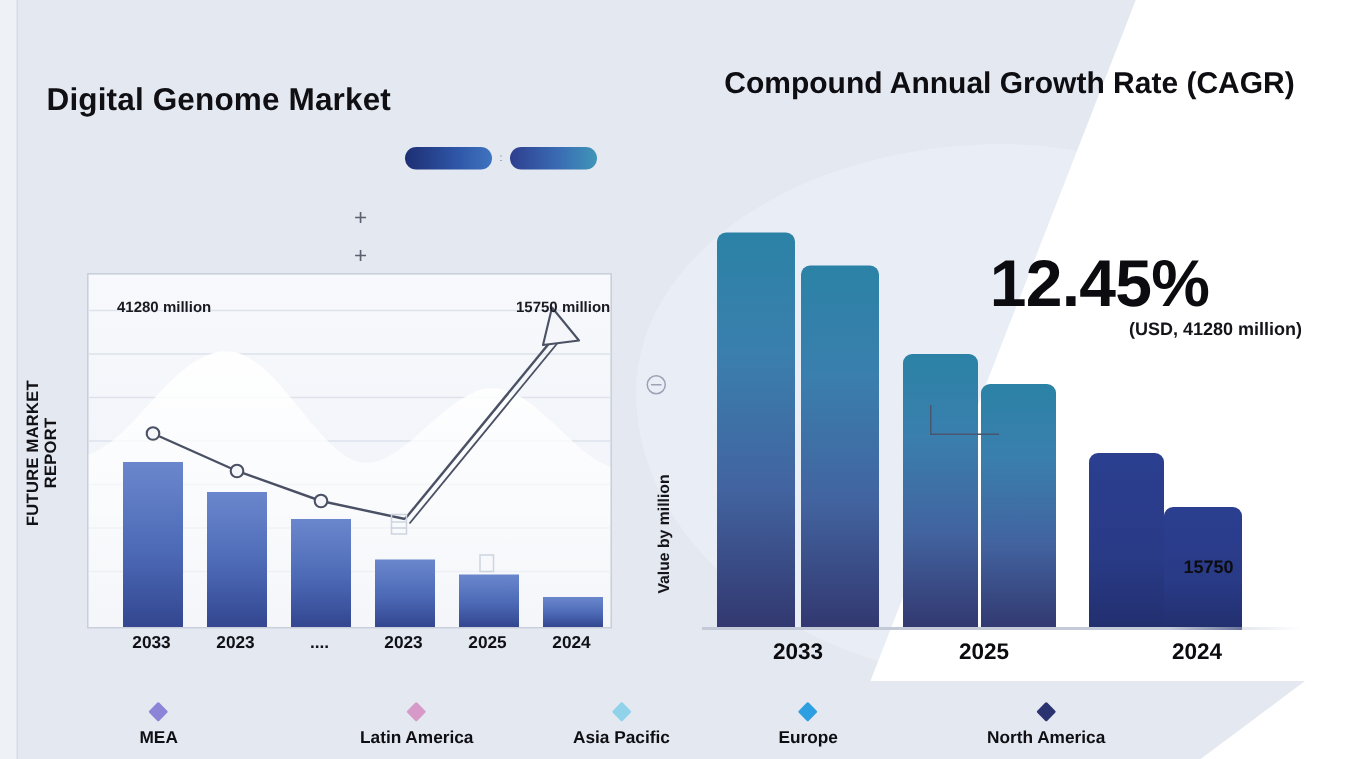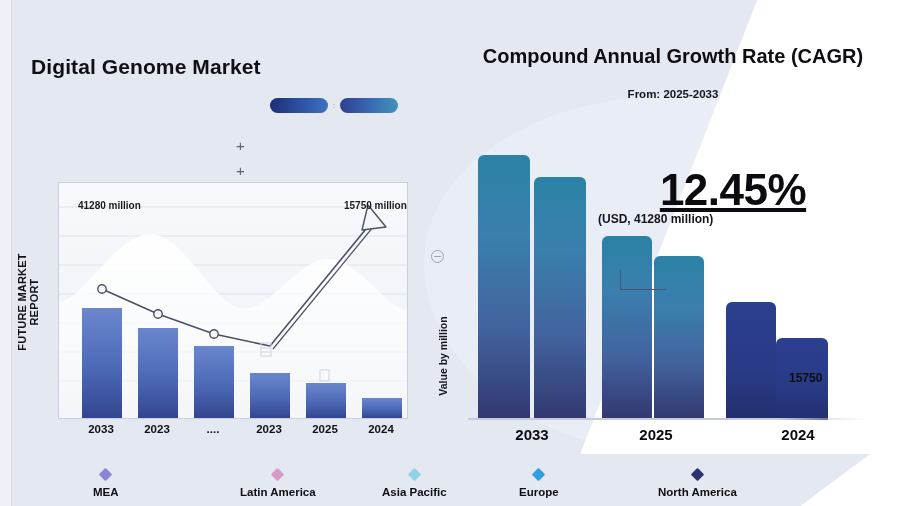--- a/index.html
+++ b/index.html
@@ -220,27 +220,26 @@
   }
   .cagr-value {
     position: absolute;
     left: 598px; top: 165px;
     width: 270px;
     text-align: center;
     font-size: 44px;
     font-weight: bold;
     color: #0b0b10;
     letter-spacing: -0.5px;
-    text-decoration: underline;
   }
   .cagr-note {
     position: absolute;
     left: 598px; top: 212px;
     width: 270px;
-    text-align: left;
+    text-align: right;
     font-size: 12px;
     font-weight: bold;
     color: #14141a;
   }
 
   .bar-right {
     position: absolute;
     bottom: 0;
     border-radius: 6px 6px 0 0;
   }
@@ -402,21 +401,20 @@
   <div class="axis-left">
     <span style="left:43px">2033</span>
     <span style="left:99px">2023</span>
     <span style="left:155px">....</span>
     <span style="left:211px">2023</span>
     <span style="left:267px">2025</span>
     <span style="left:323px">2024</span>
   </div>
 
   <div class="title-right">Compound Annual Growth Rate (CAGR)</div>
-  <div class="subtitle-right">From: 2025-2033</div>
   <div class="cagr-value">12.45%</div>
   <div class="cagr-note">(USD, 41280 million)</div>
 
   <div class="rightchart">
     <div class="bar-right grad-teal" style="left:10px;  width:52px; height:265px;"></div>
     <div class="bar-right grad-teal" style="left:66px;  width:52px; height:243px;"></div>
 
     <div class="bar-right grad-teal" style="left:134px; width:50px; height:184px;"></div>
     <div class="bar-right grad-teal" style="left:186px; width:50px; height:164px;"></div>
 

